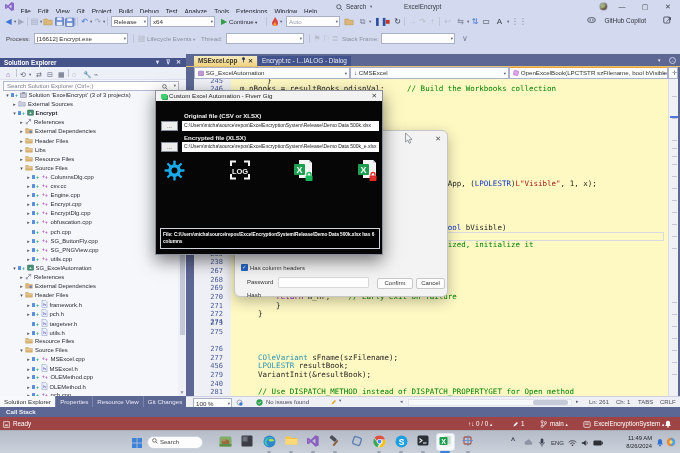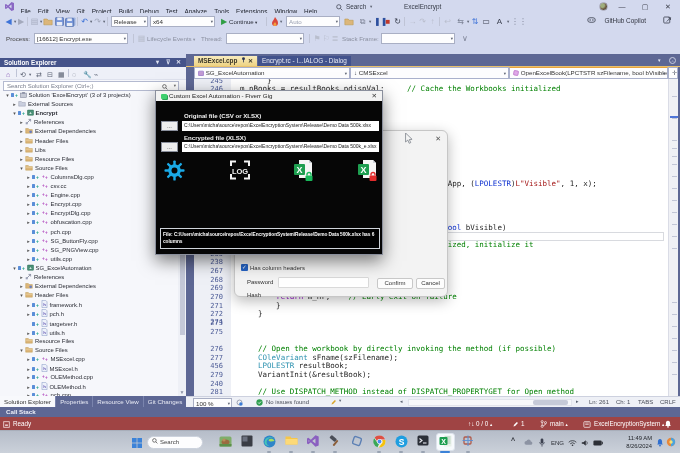--- a/index.html
+++ b/index.html
@@ -55,21 +55,21 @@
   .tabband{left:186px;top:54px;width:494px;height:11.5px;background:#5d6794;}
   .ed-tabs{left:194px;top:56px;height:9.5px;white-space:nowrap;}
   .edtab{display:inline-block;height:9.5px;font-size:6.4px;line-height:9.5px;padding:0 4px;vertical-align:top;}
   .edtab.gold{background:linear-gradient(#f8ecc0,#eed382);color:#3a3627;font-weight:bold;}
   .edtab.blue{background:#42528c;color:#e8ebf5;margin-left:1px;}
   .goldline{left:186px;top:65.5px;width:494px;height:1.5px;background:#e8c06c;}
   .crumbs{left:194px;top:67px;width:484px;height:12px;background:#eef0f8;}
   .crumb{position:absolute;top:0;height:12px;background:#fdfdfe;border:1px solid #aab1cc;
     font-size:6.2px;line-height:10px;color:#333;padding:0 3px;white-space:nowrap;overflow:hidden;}
   .crumb .cv{position:absolute;right:2px;top:1px;font-size:4.5px;color:#5a6170;}
-  .editor{left:194px;top:79px;width:484px;height:317px;background:#ffffff;overflow:hidden;}
+  .editor{left:194px;top:79px;width:484px;height:317px;background:#fef9c3;overflow:hidden;}
   .gutter-bg{position:absolute;left:0;top:0;width:37px;height:317px;background:#eef0f6;}
   .cline{position:absolute;left:0;width:484px;height:8.66px;font-family:"DejaVu Sans Mono",monospace;
     font-size:7.5px;line-height:8.66px;white-space:pre;}
   .cline .num{position:absolute;left:0;top:0;width:29px;text-align:right;color:#4b5a96;font-size:7px;}
   .cline .src{position:absolute;left:46px;top:0;}
   .sd{color:#1e1e1e}.sk{color:#0b2fd0}.st{color:#2B91AF}.sc2{color:#008000}.ss{color:#a31515}.sp{color:#8f08c4}
   .curline{position:absolute;left:42px;width:428px;height:8.66px;border:1px solid #d8dadf;}
   .ed-scroll{left:668px;top:79px;width:10px;height:317px;background:#f0f1f5;border-left:1px solid #dadce6;}
   .edsmark{position:absolute;left:2.5px;width:5px;height:1.2px;background:#c2c6d6;}
   .ed-status{left:186px;top:396px;width:494px;height:11px;background:#eef0f6;border-top:1px solid #cdd1df;}
@@ -435,21 +435,21 @@
         </svg>
       <span>OpenExcelBook(LPCTSTR szFilename, bool bVisible)</span><span class="cv">▾</span>
     </div>
     <div class="crumb" style="left:474px;width:10px;text-align:center;color:#5a6170">✛</div>
   </div>
 
   <div class="abs editor" id="editor">
     <div class="gutter-bg"></div>
   <div class="curline" style="top: 153.39px;"></div>
       <div class="cline" style="top: -2.4px;"><span class="num">245</span><span class="src"><span class="sd">      }</span></span></div>
-      <div class="cline" style="top: 6.255px;"><span class="num">246</span><span class="src"><span class="sd">m_pBooks = resultBooks.pdispVal;     </span><span class="sc2">// Cache the Workbooks initialized</span></span></div>
+      <div class="cline" style="top: 6.255px;"><span class="num">246</span><span class="src"><span class="sd">m_pBooks = resultBooks.pdispVal;     </span><span class="sc2">// Build the Workbooks collection</span></span></div>
       <div class="cline" style="top: 14.91px;"><span class="num">247</span></div>
       <div class="cline" style="top: 23.565px;"><span class="num">248</span></div>
       <div class="cline" style="top: 32.22px;"><span class="num">249</span></div>
       <div class="cline" style="top: 40.875px;"><span class="num">250</span></div>
       <div class="cline" style="top: 49.53px;"><span class="num">251</span></div>
       <div class="cline" style="top: 58.185px;"><span class="num">252</span></div>
       <div class="cline" style="top: 66.84px;"><span class="num">253</span></div>
       <div class="cline" style="top: 75.495px;"><span class="num">254</span></div>
       <div class="cline" style="top: 84.15px;"><span class="num">255</span></div>
       <div class="cline" style="top: 92.805px;"><span class="num">256</span></div>
@@ -465,21 +465,21 @@
       <div class="cline" style="top: 179.355px;"><span class="num">238</span></div>
       <div class="cline" style="top: 188.01px;"><span class="num">267</span></div>
       <div class="cline" style="top: 196.665px;"><span class="num">268</span></div>
       <div class="cline" style="top: 205.32px;"><span class="num">269</span></div>
       <div class="cline" style="top: 213.975px;"><span class="num">270</span><span class="src"><span class="sd">        </span><span class="sp">return</span><span class="sd"> m_hr;    </span><span class="sc2">// Early exit on failure</span></span></div>
       <div class="cline" style="top: 222.63px;"><span class="num">271</span><span class="src"><span class="sd">        }</span></span></div>
       <div class="cline" style="top: 231.285px;"><span class="num">272</span><span class="src"><span class="sd">    }</span></span></div>
       <div class="cline" style="top: 239.94px;"><span class="num">273</span></div>
       <div class="cline" style="top: 239px;"><span class="num">274</span></div>
       <div class="cline" style="top: 249px;"><span class="num">275</span></div>
-      <div class="cline" style="top: 265.905px;"><span class="num">276</span><span class="src"><span class="sc2">    // Open the workbook by directly invoking the method (if possible)</span></span></div>
+      <div class="cline" style="top: 265.905px;"><span class="num">276</span></div>
       <div class="cline" style="top: 274.56px;"><span class="num">277</span><span class="src"><span class="sd">    </span><span class="st">COleVariant</span><span class="sd"> sFname(szFilename);</span></span></div>
       <div class="cline" style="top: 283.215px;"><span class="num">456</span><span class="src"><span class="sd">    </span><span class="st">LPOLESTR</span><span class="sd"> resultBook;</span></span></div>
       <div class="cline" style="top: 291.87px;"><span class="num">279</span><span class="src"><span class="sd">    VariantInit(&amp;resultBook);</span></span></div>
       <div class="cline" style="top: 300.525px;"><span class="num">240</span></div>
       <div class="cline" style="top: 309.18px;"><span class="num">281</span><span class="src"><span class="sc2">    // Use DISPATCH_METHOD instead of DISPATCH_PROPERTYGET for Open method</span></span></div>
     </div>
   <div class="abs ed-scroll" id="edscroll">
       <div class="edsmark" style="top: 17px;"></div>
       <div class="edsmark" style="top: 39px;"></div>
       <div class="edsmark" style="top: 61px;"></div>

